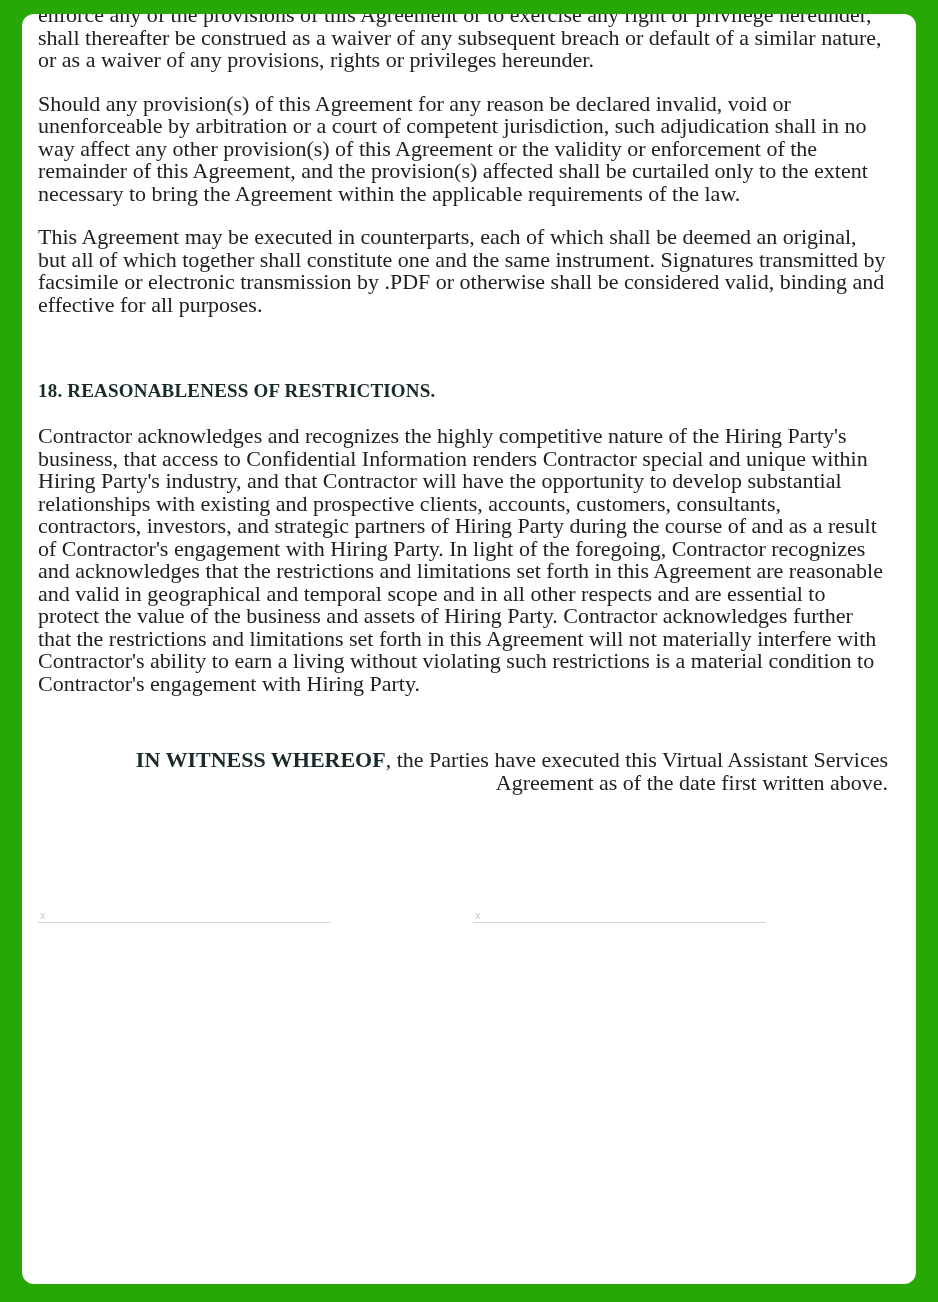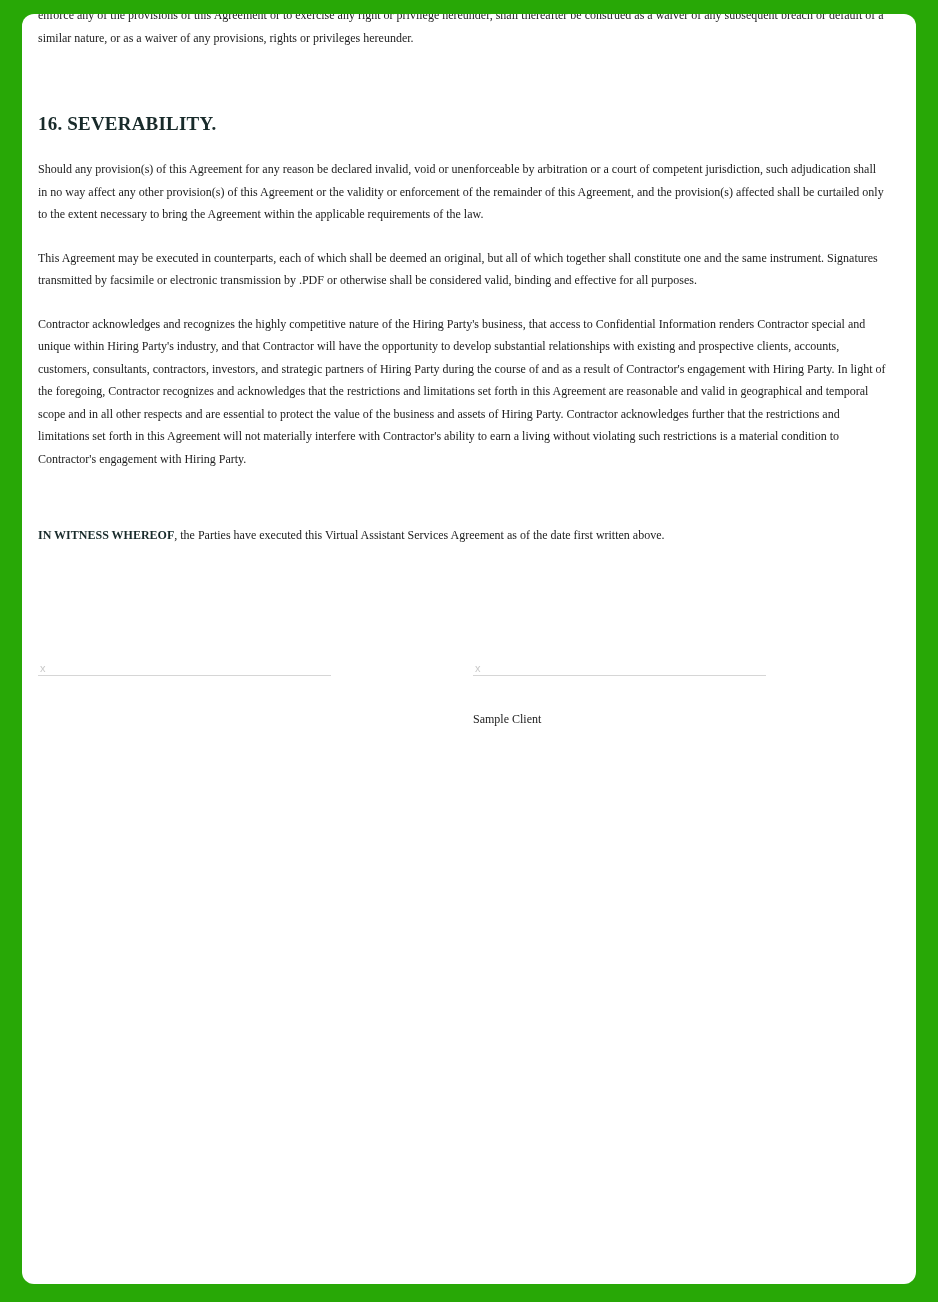--- a/index.html
+++ b/index.html
@@ -22,38 +22,39 @@
     background: #ffffff;
     border-radius: 12px;
     overflow: hidden;
     padding: 0 16px;
     box-sizing: border-box;
   }
   .doc-content {
     margin-top: -10px;
   }
   .doc-content p {
-    font-size: 12px;
+    font-size: 22px;
     line-height: 22.5px;
     margin: 21px 12px 0 0;
     color: #212121;
   }
   .doc-content p.clipped-paragraph {
     margin-top: 0;
   }
   .doc-content h2 {
     font-size: 19px;
     line-height: 26px;
     margin: 62px 0 0 0;
     color: #182a2a;
     letter-spacing: 0.2px;
     font-weight: bold;
   }
   .witness-paragraph {
     margin-top: 54px !important;
+    text-align: right;
   }
   .witness-paragraph strong {
     font-weight: bold;
     color: #182a2a;
   }
   .signature-row {
     display: flex;
     margin-top: 112px;
   }
   .signature-col {
@@ -84,40 +85,39 @@
   }
 </style>
 </head>
 <body>
 
 <div class="doc-card">
   <div class="doc-content">
 
     <p class="clipped-paragraph">enforce any of the provisions of this Agreement or to exercise any right or privilege hereunder, shall thereafter be construed as a waiver of any subsequent breach or default of a similar nature, or as a waiver of any provisions, rights or privileges hereunder.</p>
 
-    <h2>16. SEVERABILITY.</h2>
     <p>Should any provision(s) of this Agreement for any reason be declared invalid, void or unenforceable by arbitration or a court of competent jurisdiction, such adjudication shall in no way affect any other provision(s) of this Agreement or the validity or enforcement of the remainder of this Agreement, and the provision(s) affected shall be curtailed only to the extent necessary to bring the Agreement within the applicable requirements of the law.</p>
 
     <p>This Agreement may be executed in counterparts, each of which shall be deemed an original, but all of which together shall constitute one and the same instrument. Signatures transmitted by facsimile or electronic transmission by .PDF or otherwise shall be considered valid, binding and effective for all purposes.</p>
 
+    <h2>18. REASONABLENESS OF RESTRICTIONS.</h2>
     <p>Contractor acknowledges and recognizes the highly competitive nature of the Hiring Party's business, that access to Confidential Information renders Contractor special and unique within Hiring Party's industry, and that Contractor will have the opportunity to develop substantial relationships with existing and prospective clients, accounts, customers, consultants, contractors, investors, and strategic partners of Hiring Party during the course of and as a result of Contractor's engagement with Hiring Party. In light of the foregoing, Contractor recognizes and acknowledges that the restrictions and limitations set forth in this Agreement are reasonable and valid in geographical and temporal scope and in all other respects and are essential to protect the value of the business and assets of Hiring Party. Contractor acknowledges further that the restrictions and limitations set forth in this Agreement will not materially interfere with Contractor's ability to earn a living without violating such restrictions is a material condition to Contractor's engagement with Hiring Party.</p>
 
     <p class="witness-paragraph"><strong>IN WITNESS WHEREOF</strong><span>, the Parties have executed this Virtual Assistant Services Agreement as of the date first written above.</span></p>
 
     <div class="signature-row">
 
       <div class="signature-col left">
         <div class="signature-field">
           <span class="signature-x">x</span>
         </div>
       </div>
 
       <div class="signature-col">
         <div class="signature-field">
           <span class="signature-x">x</span>
         </div>
-        <p class="sig-party">Sample Client</p>
         <p class="sig-signer"></p>
       </div>
 
     </div>
   </div>
 </div>
 
 </body></html>

